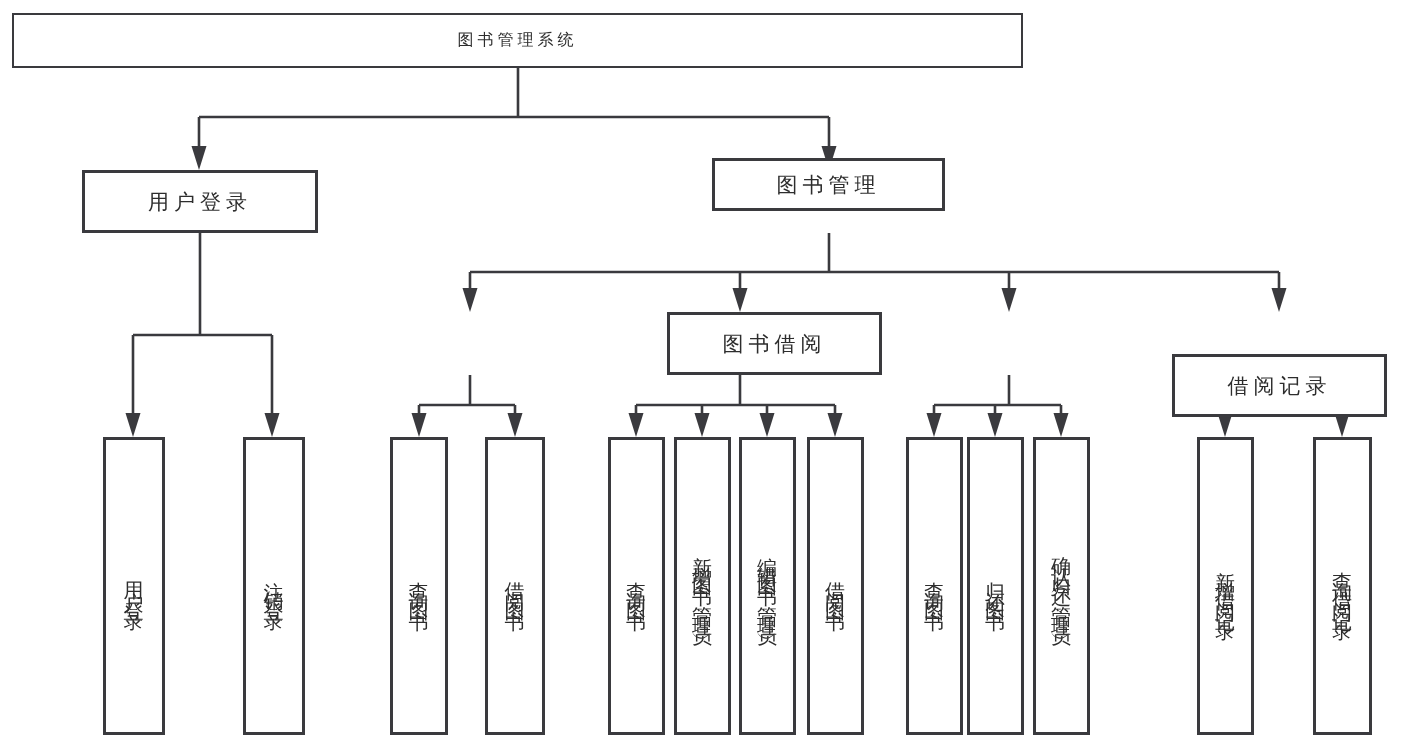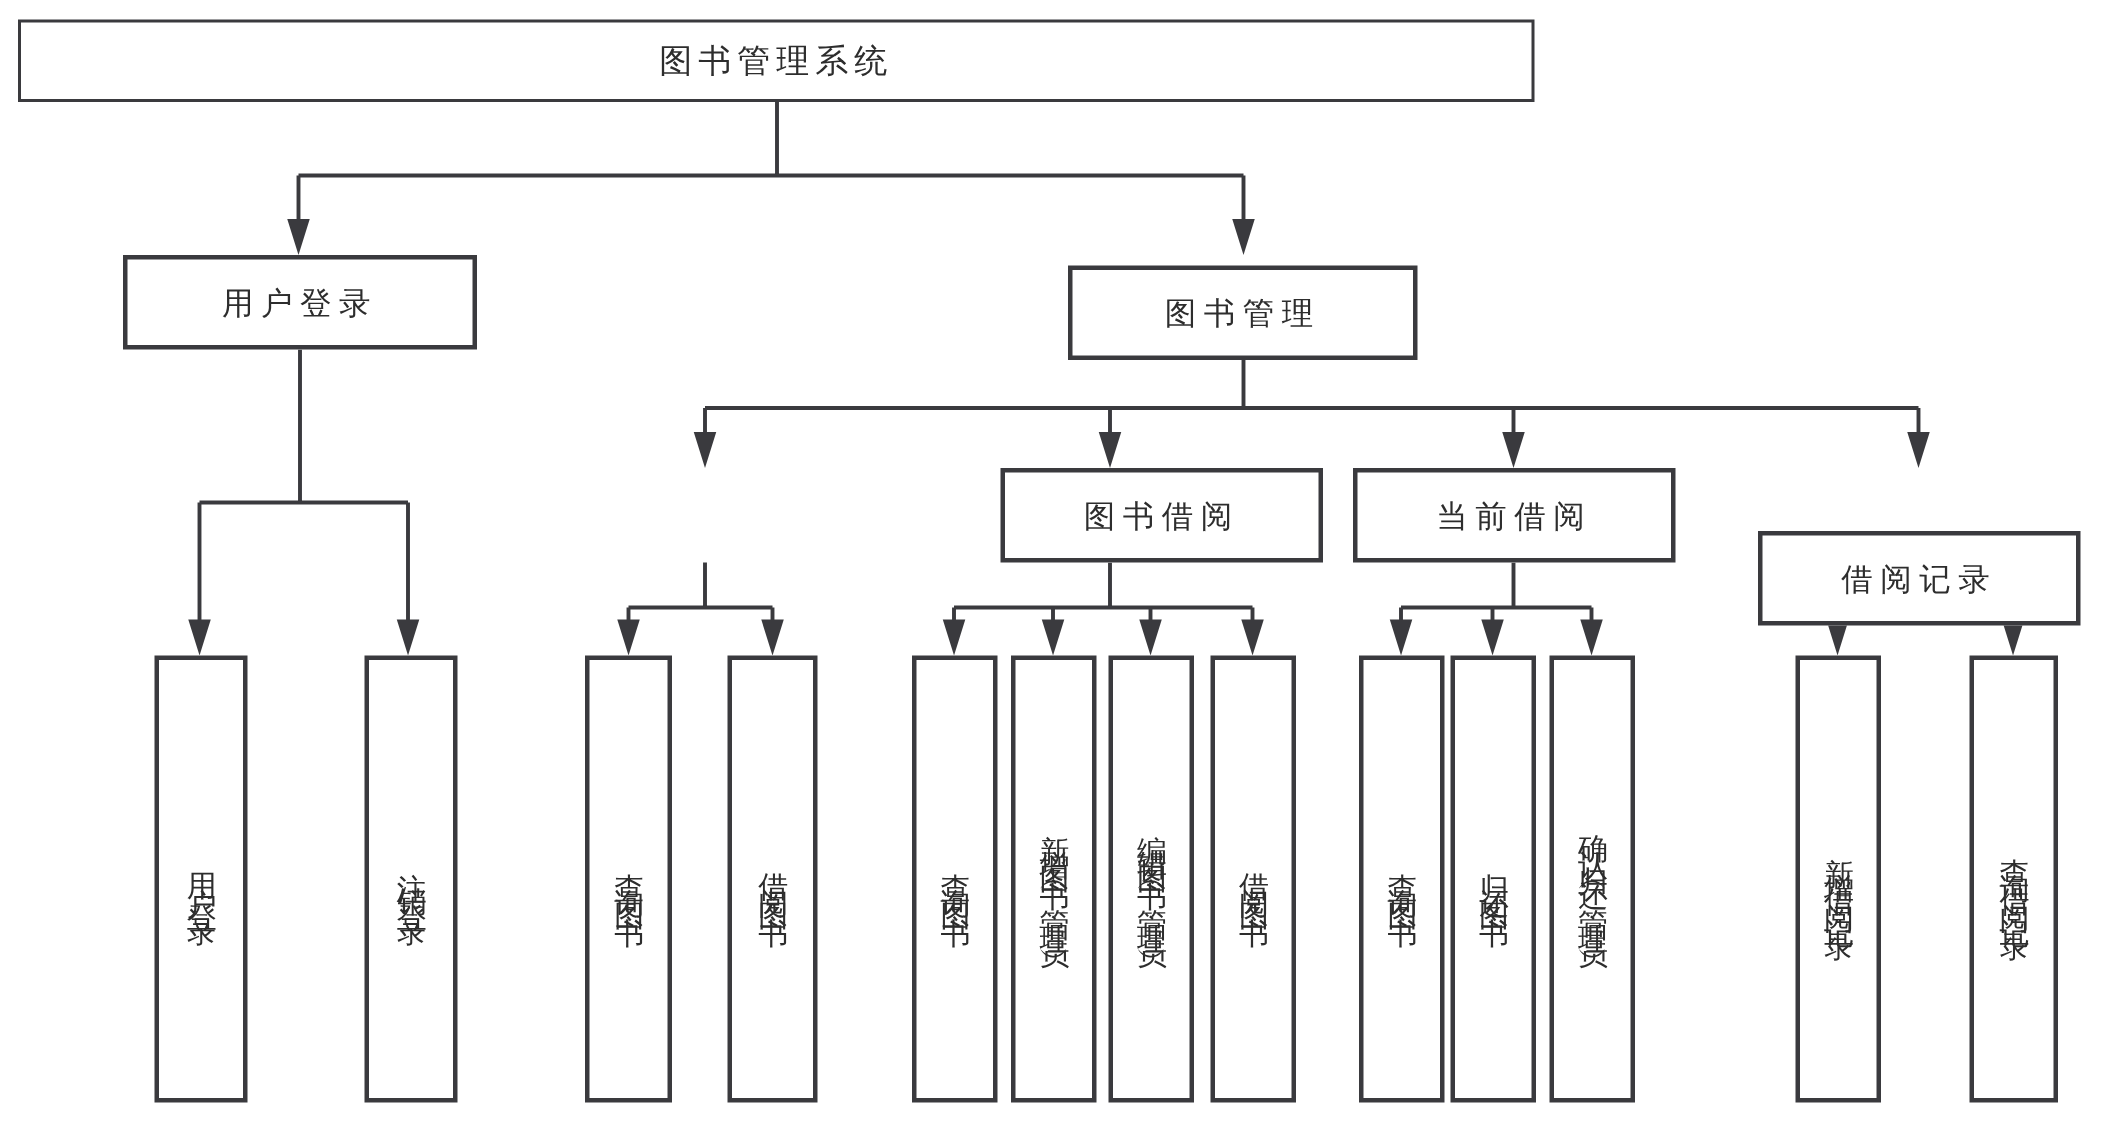--- a/index.html
+++ b/index.html
@@ -14,21 +14,21 @@
   .connectors path.lines{fill:none;stroke:var(--line,#3a3a3e);stroke-width:2.6;}
   .connectors .ah{fill:var(--line,#3a3a3e);}
   .node{
     position:absolute;
     box-sizing:border-box;
     background:#ffffff;
     border:3px solid var(--line,#3a3a3e);
     color:var(--text,#2d2d2d);
     display:flex;align-items:center;justify-content:center;
   }
-  .node.root{border-width:2px;font-size:22px;letter-spacing:4px;text-align:right;}
+  .node.root{border-width:2px;font-size:16px;letter-spacing:4px;text-align:right;}
   .node.h{font-size:21px;letter-spacing:5px;}
   .node.v span{
     writing-mode:vertical-rl;
     text-orientation:mixed;
     font-size:20px;
     line-height:1;
     letter-spacing:10px;
     white-space:nowrap;
   }
   .watermark{
@@ -76,24 +76,23 @@
     <use href="#ah" transform="translate(934,437)"></use>
     <use href="#ah" transform="translate(995,437)"></use>
     <use href="#ah" transform="translate(1061,437)"></use>
     <use href="#ah" transform="translate(1225,437)"></use>
     <use href="#ah" transform="translate(1342,437)"></use>
   </svg>
 
   <div class="node root" style="left:12px;top:13px;width:1011px;height:55px;">图书管理系统</div>
 
   <div class="node h" style="left:82px;top:170px;width:236px;height:63px;">用户登录</div>
-  <div class="node h" style="left:712px;top:177px;width:233px;height:63px;">图书管理</div>
+  <div class="node h" style="left:712px;top:158px;width:233px;height:53px;">图书管理</div>
 
   <div class="node h" style="left:633px;top:312px;width:215px;height:63px;margin-left:34px;">图书借阅</div>
-  <div class="node h" style="left:902px;top:312px;width:215px;height:63px;">当前借阅</div>
   <div class="node h" style="left:1172px;top:312px;width:215px;height:63px;margin-top:42px;">借阅记录</div>
 
   <div class="node v" style="left:103px;top:437px;width:62px;height:298px;">
     <span>用户登录</span>
   </div>
   <div class="node v" style="left:243px;top:437px;width:62px;height:298px;">
     <span>注销登录</span>
   </div>
 
   <div class="node v" style="left:390px;top:437px;width:58px;height:298px;">

